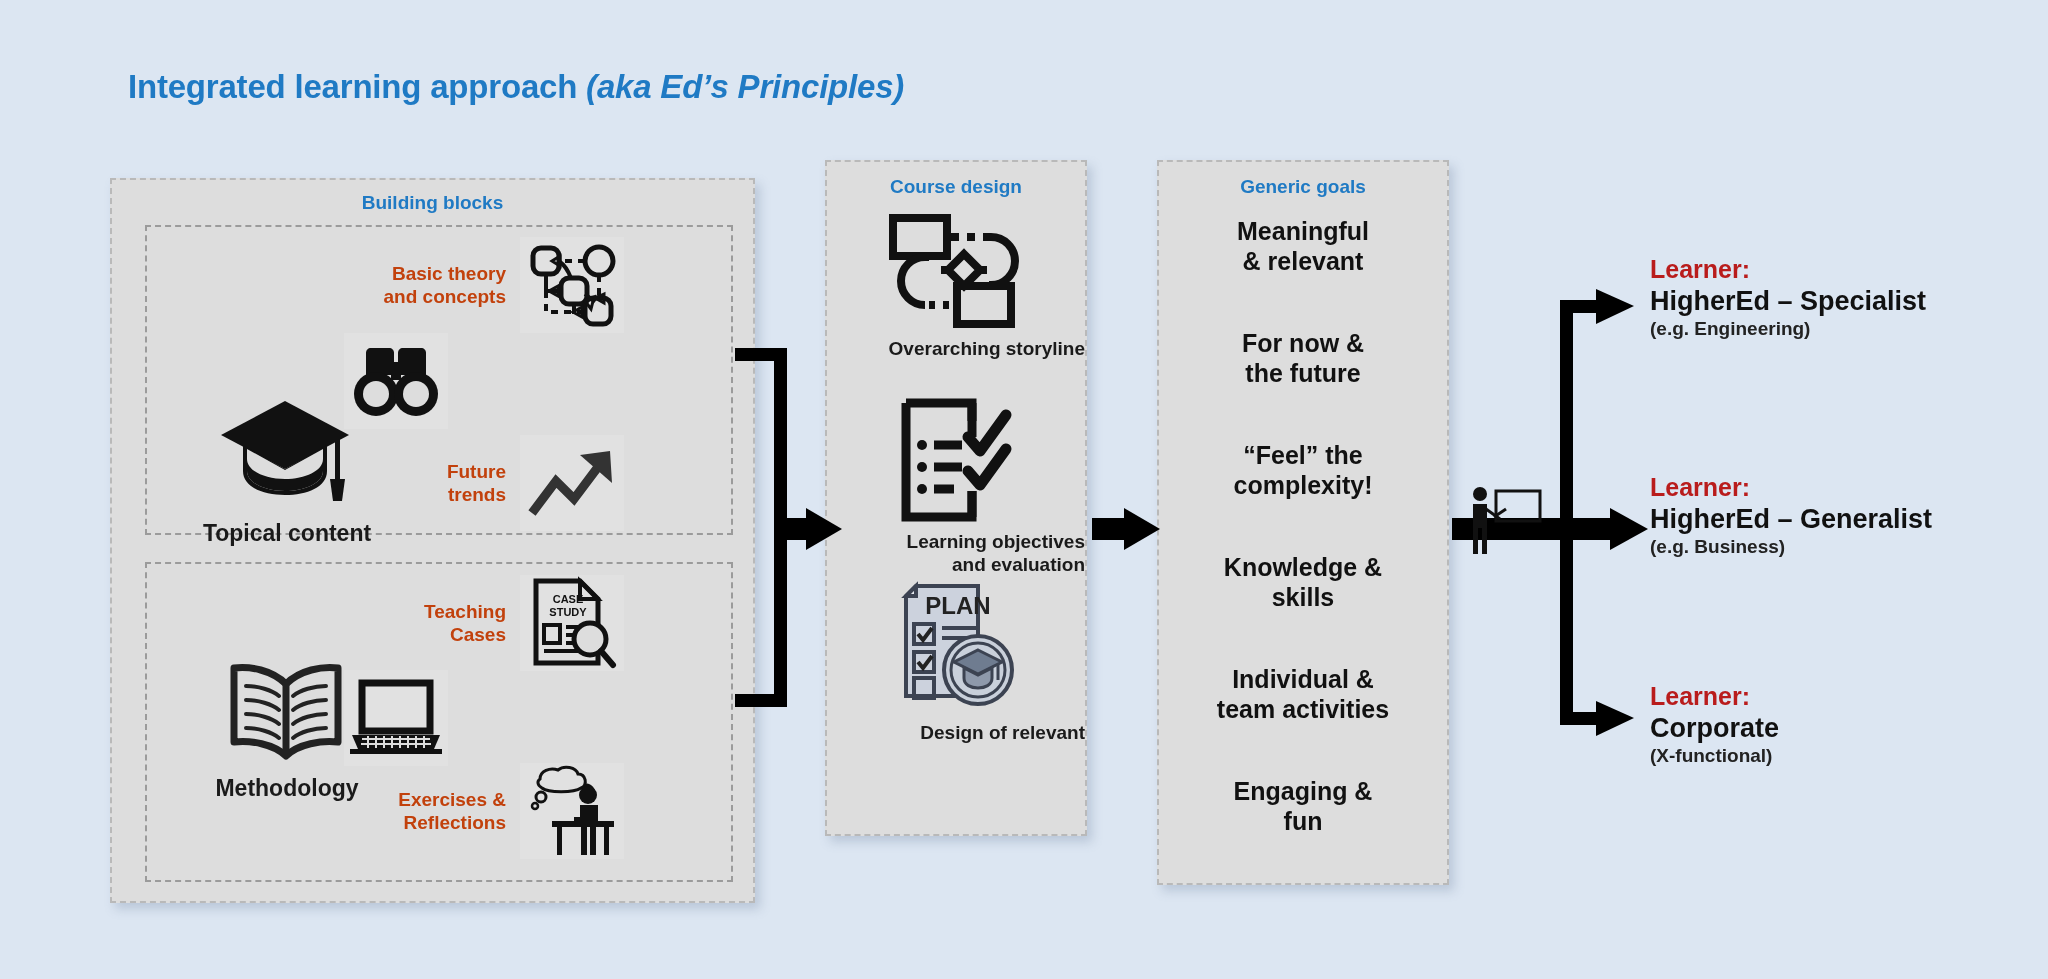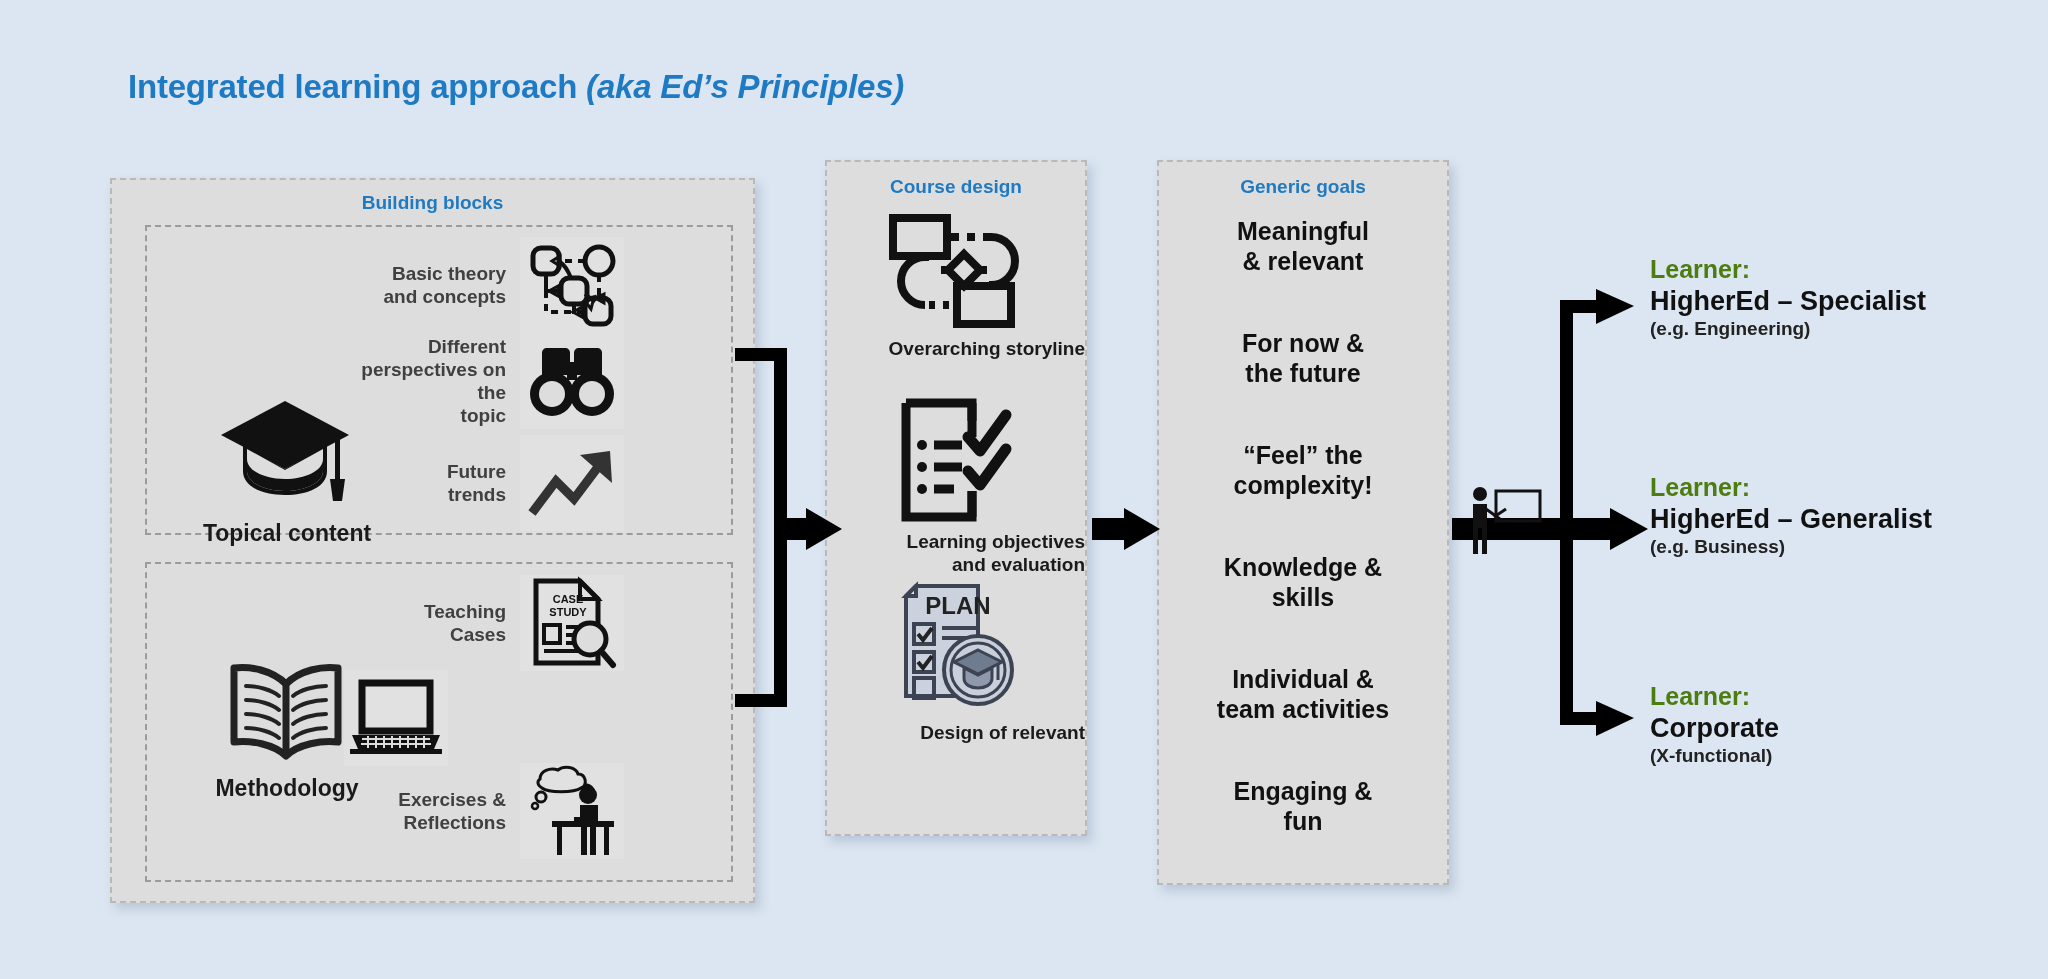--- a/index.html
+++ b/index.html
@@ -59,21 +59,21 @@
   .cat-label{
     position:absolute;text-align:center;
     font-size:23px;font-weight:bold;color:#1a1a1a;
     white-space:nowrap;
   }
 
   
   .bb-row{position:absolute;display:flex;align-items:center;}
   .bb-text{
     text-align:right;
-    font-size:19px;font-weight:bold;color:#404040;
+    font-size:19px;font-weight:bold;color:#c2410c;
     line-height:1.22;
     width:176px;
   }
   .bb-icon{
     width:104px;height:96px;margin-left:14px;
     display:flex;align-items:center;justify-content:center;
     background:rgba(255,255,255,.12);
   }
 
   
@@ -88,21 +88,21 @@
   .goal{
     position:absolute;left:8px;right:8px;
     text-align:center;
     font-size:25px;font-weight:bold;color:#111;
     line-height:1.2;
   }
 
   
   .learner{position:absolute;white-space:nowrap;}
   .learner .lead{
-    font-size:25px;font-weight:bold;color:#4d7c0f;line-height:1.15;
+    font-size:25px;font-weight:bold;color:#b91c1c;line-height:1.15;
   }
   .learner .name{
     font-size:27px;font-weight:bold;color:#111;line-height:1.2;
     margin-top:1px;
   }
   .learner .sub{
     font-size:19px;font-weight:bold;color:#222;line-height:1.2;margin-top:1px;
   }
 
   svg{display:block;overflow:visible;}
@@ -156,21 +156,20 @@
             <path d="M55 65 l-9 5 l9 5 z"></path>
             <path d="M31 44 l-9 5 l9 5 z"></path>
             <path d="M67 55 l-9 4 l6 8 z"></path>
             <path d="M77 52 l-9 4 l9 5 z"></path>
           </g>
         </svg>
       </div>
     </div>
 
     <div class="bb-row" style="left:218px;top:153px;">
-      <div class="bb-text">Different<br>perspectives on the<br>topic</div>
       <div class="bb-icon">
         <svg width="90" height="78" viewBox="0 0 90 78">
           <path d="M20 6 h18 c3 0 5 2 5 5 v22 h-28 v-22 c0-3 2-5 5-5 Z" fill="#111"></path>
           <path d="M52 6 h18 c3 0 5 2 5 5 v22 h-28 v-22 c0-3 2-5 5-5 Z" fill="#111"></path>
           <rect x="40" y="20" width="10" height="18" fill="#111"></rect>
           <circle cx="25" cy="52" r="22" fill="#111"></circle>
           <circle cx="25" cy="52" r="13" fill="#ddd"></circle>
           <circle cx="65" cy="52" r="22" fill="#111"></circle>
           <circle cx="65" cy="52" r="13" fill="#ddd"></circle>
         </svg>

